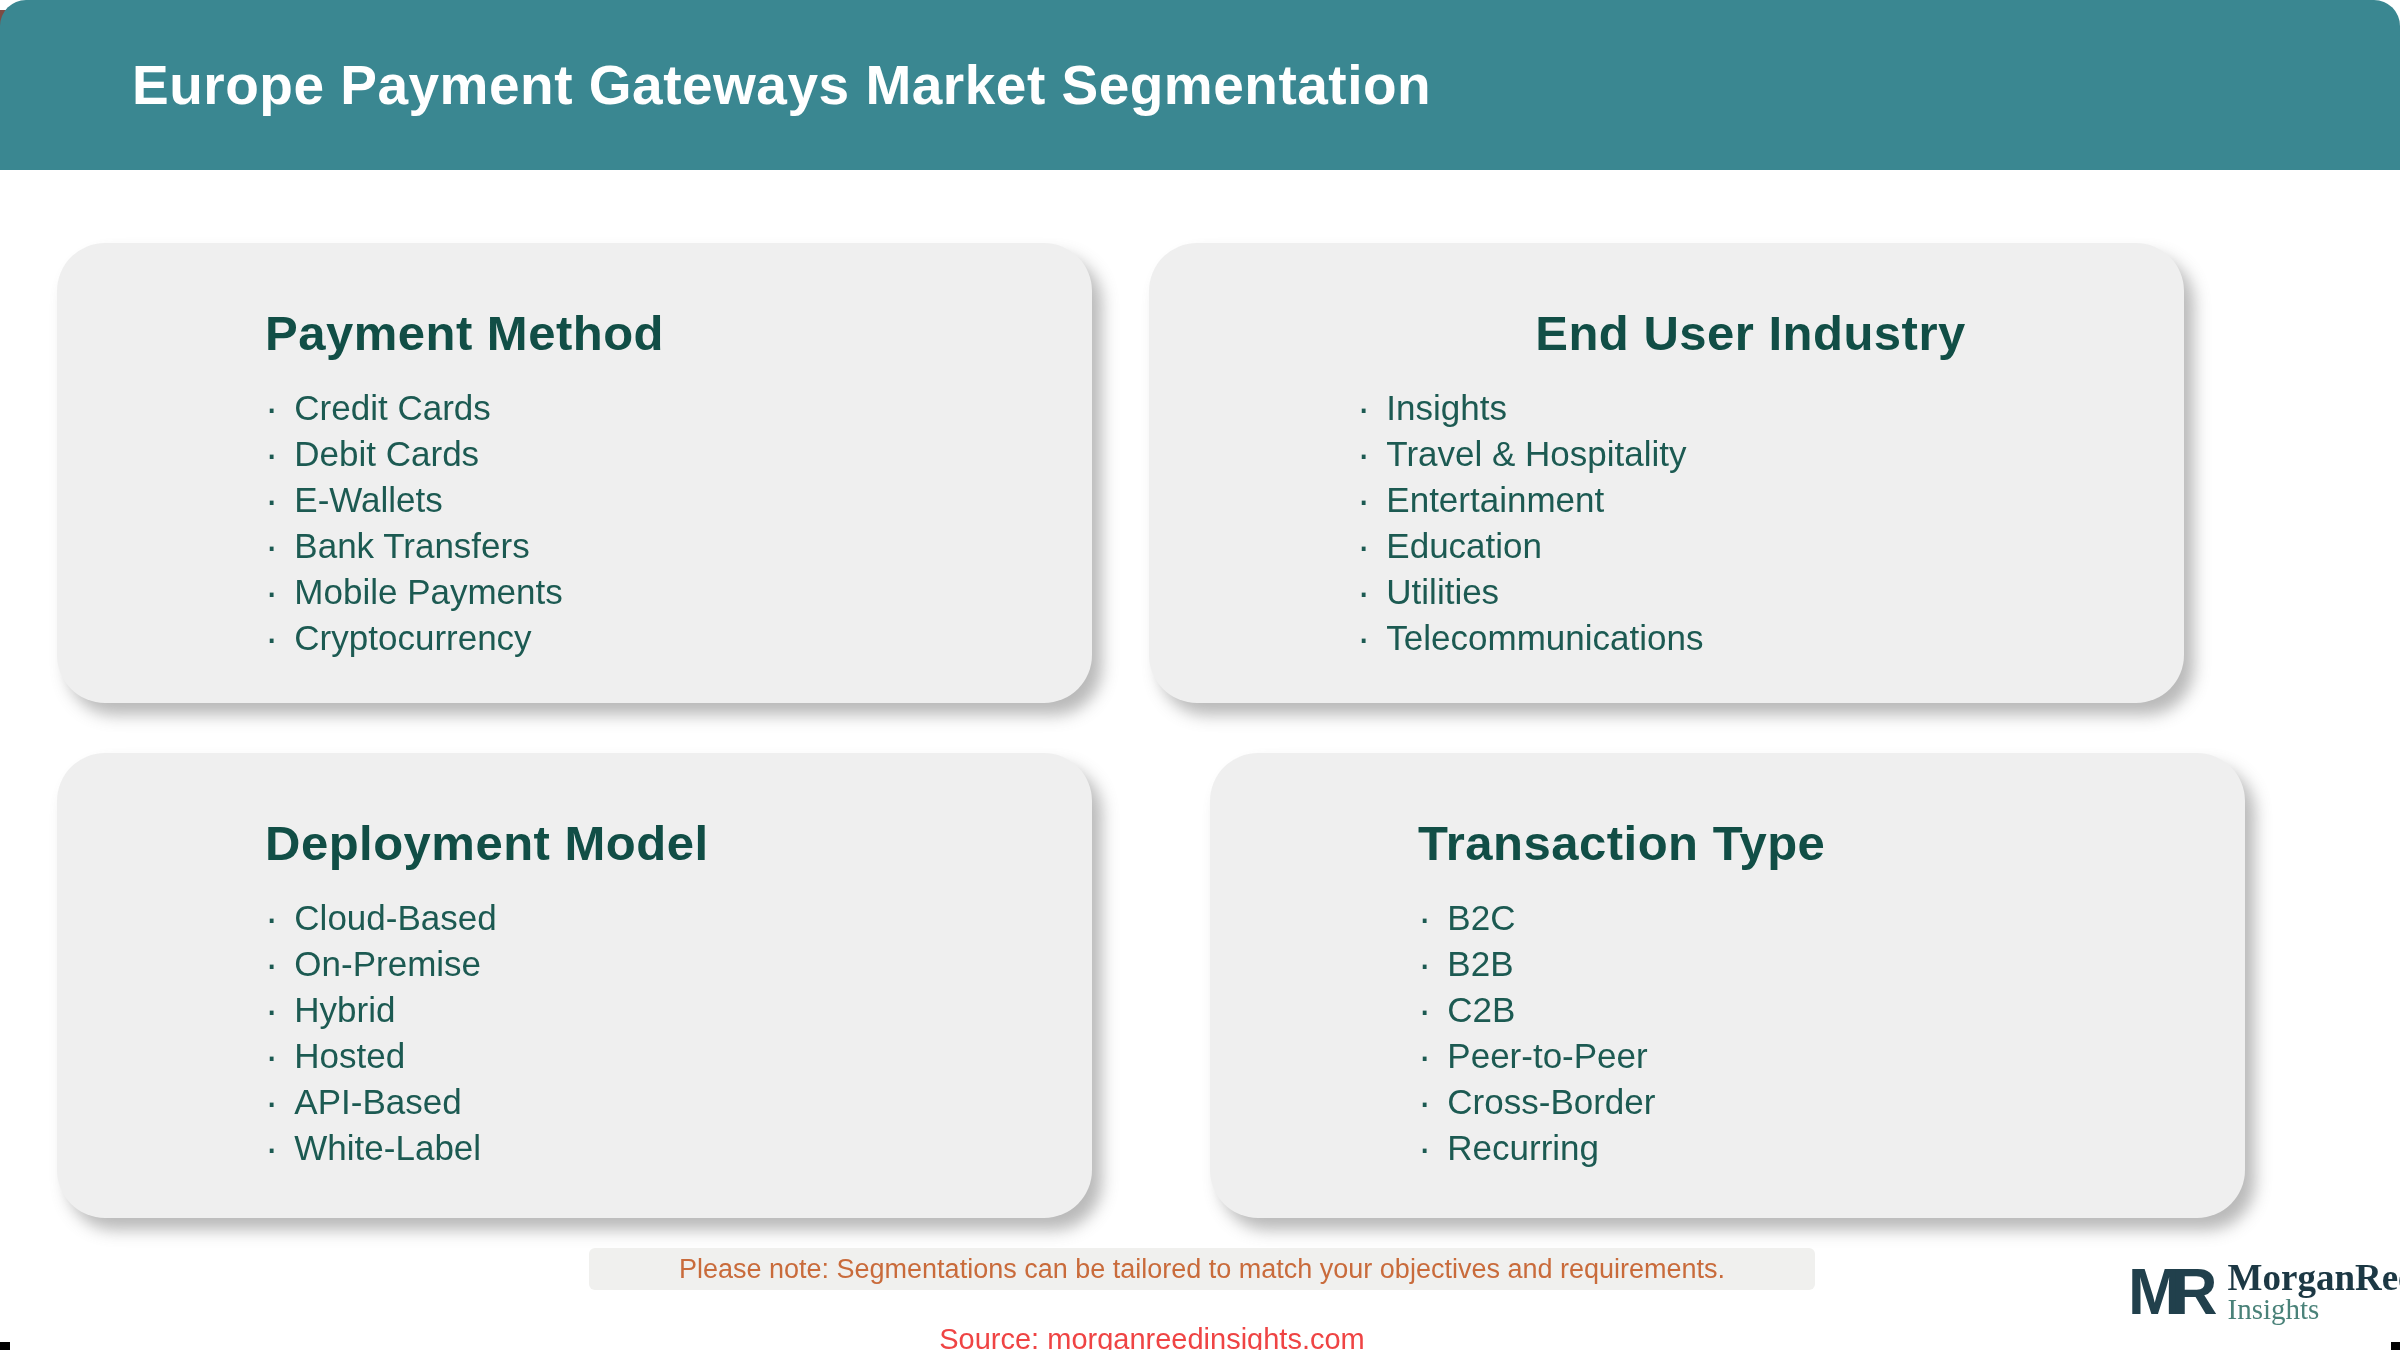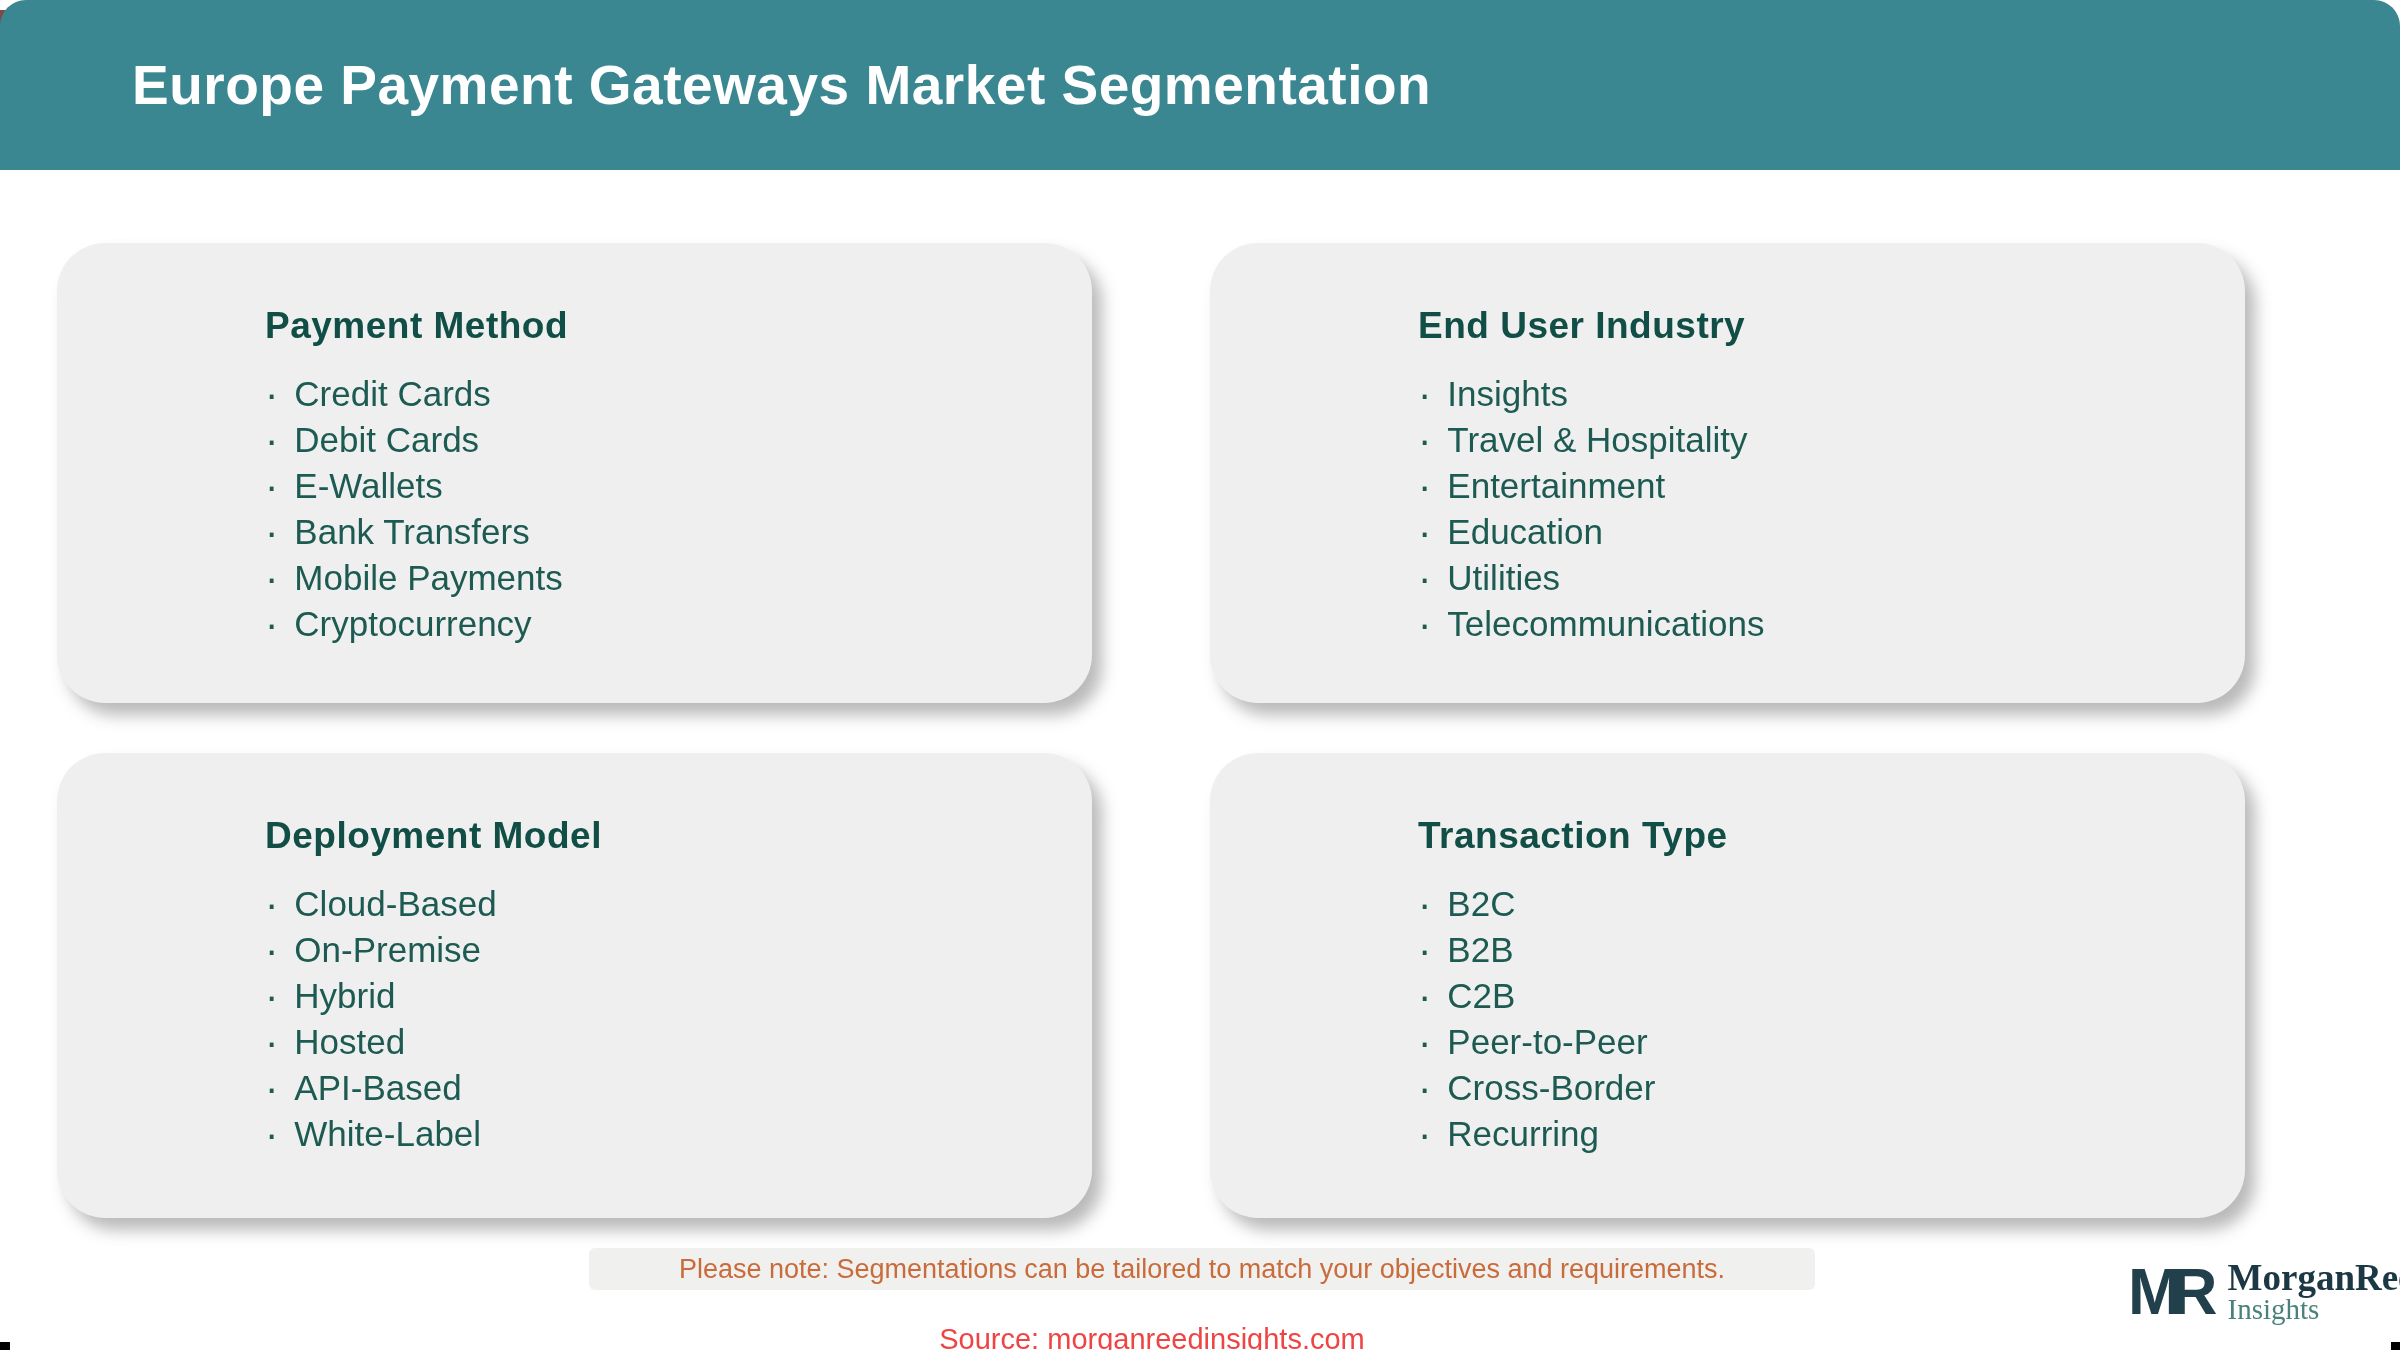--- a/index.html
+++ b/index.html
@@ -31,26 +31,26 @@
   .card{
     position:absolute;width:1035px;
     background:#efefef;
     border-radius:48px;
     box-shadow:10px 12px 16px rgba(100,100,100,0.45);
     box-sizing:border-box;
     padding:62px 40px 0 208px;
     z-index:1;
   }
   .card.c1{left:57px;top:243px;height:460px;}
-  .card.c2{left:1210px;top:243px;height:460px;}
+  .card.c2{left:1149px;top:243px;height:460px;text-align:center;}
   .card.c3{left:57px;top:753px;height:465px;}
   .card.c4{left:1210px;top:753px;height:465px;}
   .card h2{
     margin:0 0 24px 0;
-    font-size:37px;font-weight:700;color:#114E46;
+    font-size:49px;font-weight:700;color:#114E46;
     letter-spacing:0.5px;
   }
   .card ul{
     list-style:none;margin:0;padding:0;
   }
   .card li{
     font-size:35px;color:#1C5A52;
     height:46px;line-height:46px;
     display:flex;align-items:center;
     font-weight:400;

